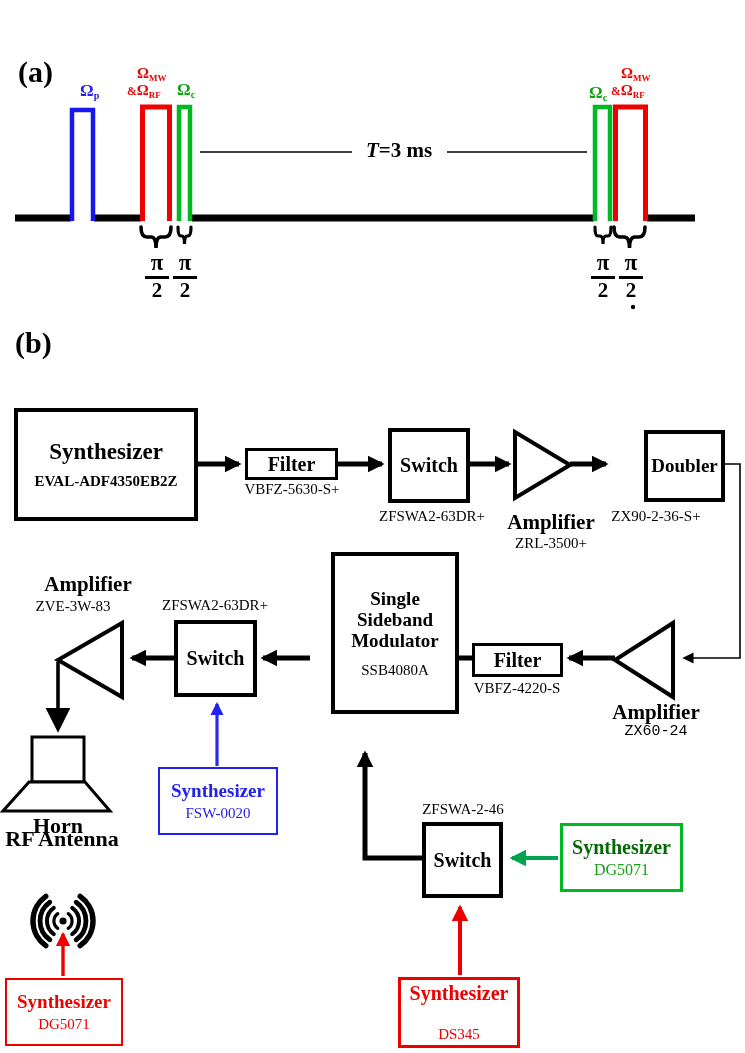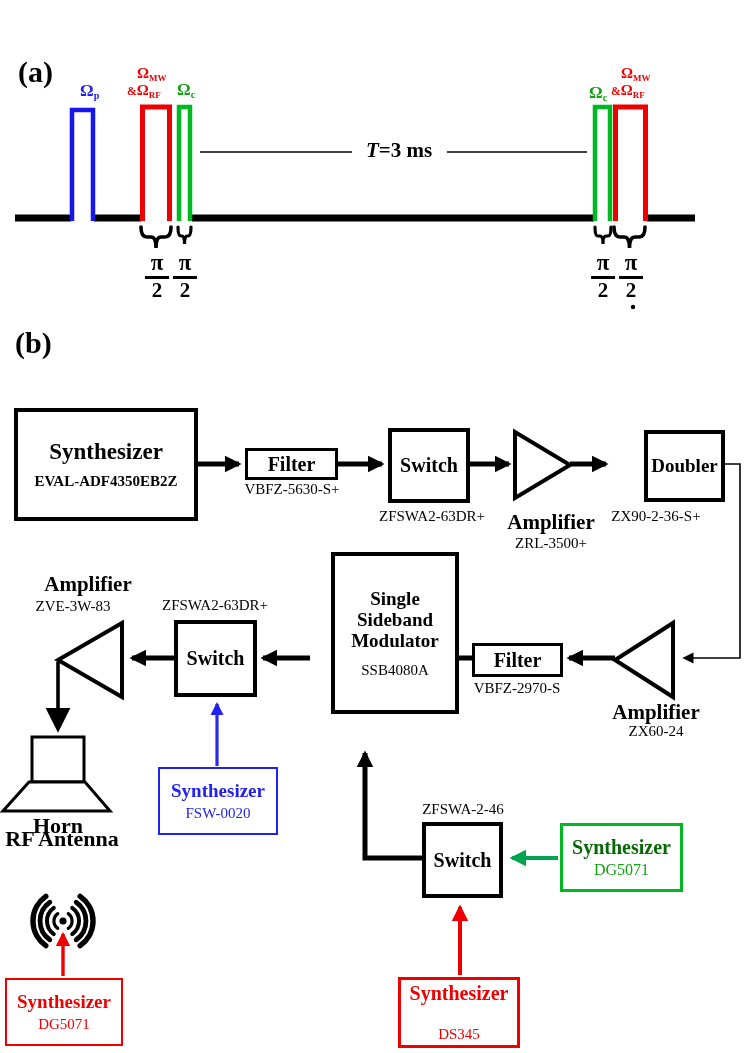--- a/index.html
+++ b/index.html
@@ -189,26 +189,26 @@
 
   <div class="lbl ampname ctr" style="left:551px;top:510px;">Amplifier</div>
   <div class="lbl model ctr" style="left:551px;top:535px;">ZRL-3500+</div>
 
   <div class="blk b4" style="left:644px;top:430px;width:81px;height:72px;font-family:Liberation Serif, serif;">
     <div class="t" style="font-size:19px;">Doubler</div>
   </div>
   <div class="lbl model ctr" style="left:656px;top:508px;">ZX90-2-36-S+</div>
 
   <div class="lbl ampname ctr" style="left:656px;top:700px;">Amplifier</div>
-  <div class="lbl model ctr" style="left:656px;top:723px;">ZX60-24</div>
+  <div class="lbl model ctr" style="left:656px;top:723px;font-family:Liberation Mono, monospace;">ZX60-24</div>
 
   <div class="blk b3" style="left:472px;top:643px;width:91px;height:34px;">
     <div class="t">Filter</div>
   </div>
-  <div class="lbl model ctr" style="left:517px;top:680px;">VBFZ-2970-S</div>
+  <div class="lbl model ctr" style="left:517px;top:680px;">VBFZ-4220-S</div>
 
   <div class="blk b4" style="left:310px;top:552px;width:128px;height:162px;margin-left:21px;">
     <div class="t" style="font-size:19px;">Single</div>
     <div class="t" style="font-size:19px;">Sideband</div>
     <div class="t" style="font-size:19px;text-align:right;">Modulator</div>
     <div class="m" style="margin-top:10px;">SSB4080A</div>
   </div>
 
   <div class="lbl model ctr" style="left:215px;top:597px;">ZFSWA2-63DR+</div>
   <div class="blk b4" style="left:174px;top:620px;width:83px;height:77px;">

